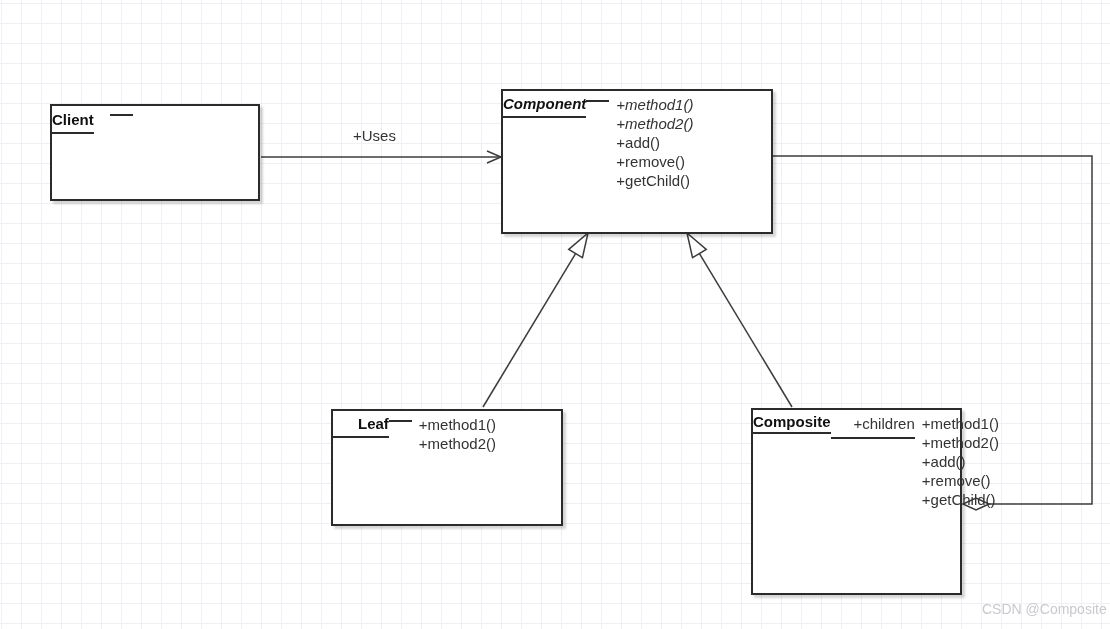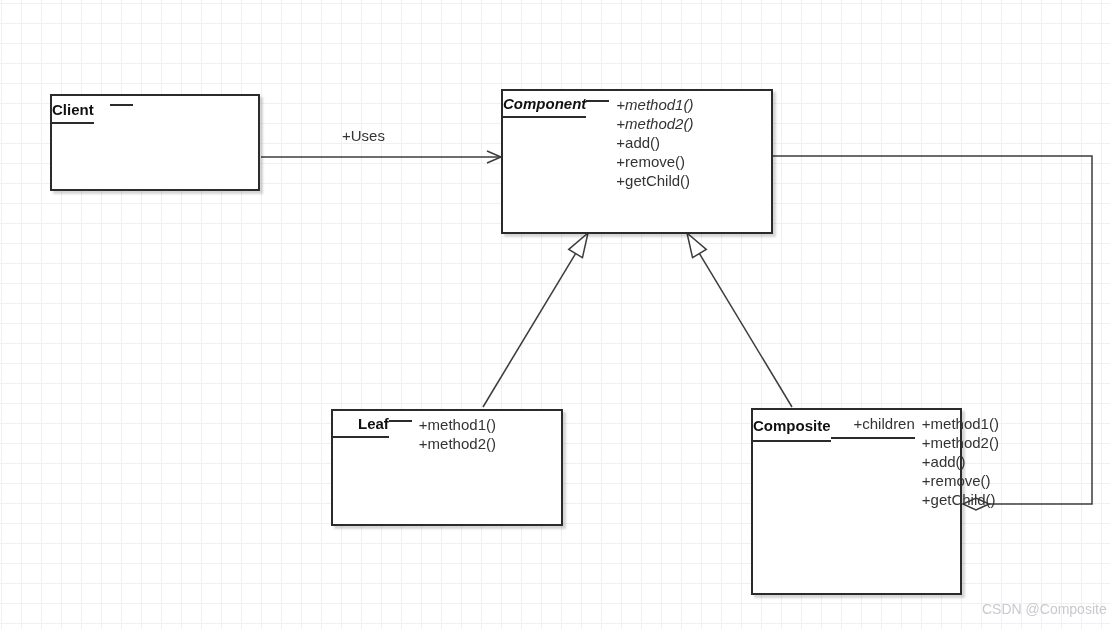--- a/index.html
+++ b/index.html
@@ -61,36 +61,36 @@
   .uml-methods {
     flex: 1 1 auto;
     padding: 4px 4px 0 7px;
     font-size: 15px;
     color: #333333;
   }
   .uml-methods .m { line-height: 19px; white-space: nowrap; }
   .uml-methods .m.italic { font-style: italic; }
 
   
-  .client    { left: 50px;  top: 94px; width: 210px; height: 97px; gap: 16px; }
+  .client    { left: 50px;  top: 104px; width: 210px; height: 97px; gap: 16px; }
   .client    .uml-title { height: 28px; }
   .client    .uml-attrs { height: 10px; }
   .component { left: 501px; top: 89px;  width: 272px; height: 145px; }
   .component .uml-title { height: 27px; }
   .component .uml-attrs { height: 11px; }
   .leaf      { left: 331px; top: 409px; width: 232px; height: 117px; }
   .leaf      .uml-title { height: 27px; padding-left: 25px; }
   .leaf      .uml-attrs { height: 11px; }
   .composite { left: 751px; top: 408px; width: 211px; height: 187px; }
-  .composite .uml-title { height: 32px; }
+  .composite .uml-title { height: 24px; }
   .composite .uml-attrs { height: 29px; }
 
   .edge-label {
     position: absolute;
-    left: 342px;
+    left: 353px;
     top: 127px;
     font-size: 15px;
     color: #333333;
     white-space: nowrap;
   }
   .watermark {
     position: absolute;
     left: 982px;
     top: 601px;
     font-size: 14px;

